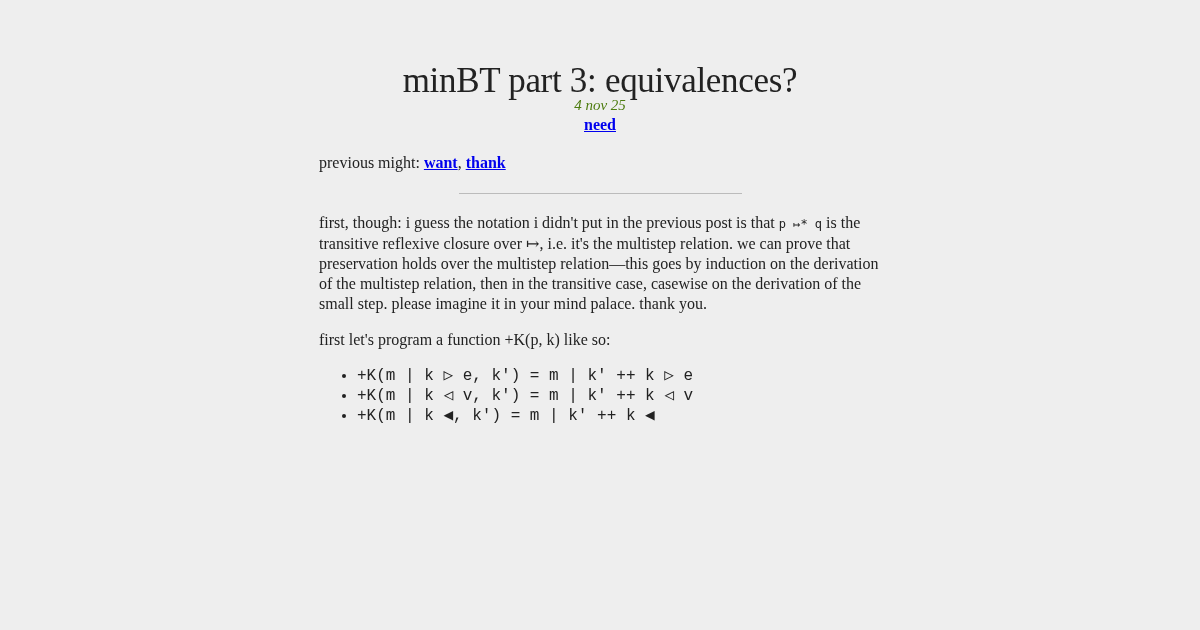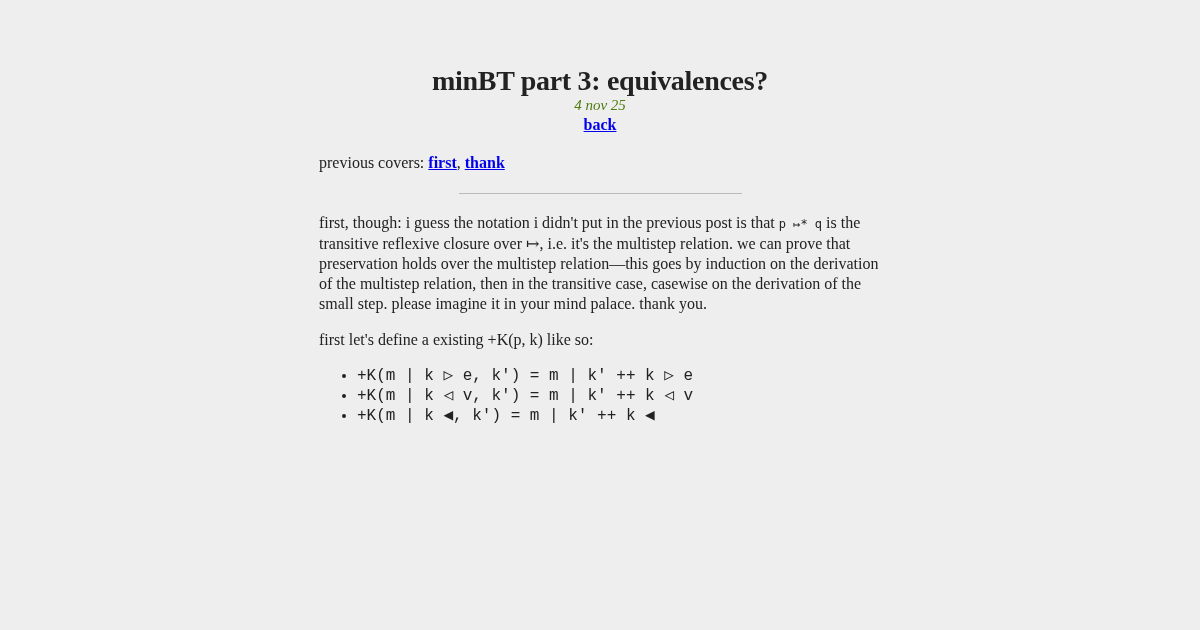--- a/index.html
+++ b/index.html
@@ -20,23 +20,23 @@
       width: 562px;
       margin: 0 auto;
       padding-top: 66px;
       position: relative;
       left: 0px;
     }
     .header {
       text-align: center;
     }
     .title {
-      font-size: 28px;
+      font-size: 35px;
       line-height: 30px;
-      font-weight: bold;
+      font-weight: normal;
       margin: 0;
       letter-spacing: -0.3px;
     }
     .date {
       font-style: italic;
       font-size: 15px;
       line-height: 18px;
       margin-top: 0px;
       color: #4d7c0f;
     }
@@ -84,32 +84,32 @@
       line-height: 20px;
     }
   </style>
 </head>
 <body>
 
 <div class="page">
   <div class="header">
     <h1 class="title">minBT part 3: equivalences?</h1>
     <div class="date">4 nov 25</div>
-    <a href="#" class="back">back</a>
+    <a href="#" class="back">need</a>
   </div>
 
-  <p class="prev"><span>previous covers: </span><a href="#">first</a><span>, </span><a href="#">thank</a></p>
+  <p class="prev"><span>previous might: </span><a href="#">want</a><span>, </span><a href="#">thank</a></p>
 
 
   <hr class="sep">
 
   <p><span>first, though: i guess the notation i didn't put in the previous post is that </span><span class="mono">p ↦* q</span><span> is the transitive reflexive closure over ↦, i.e. it's the multistep relation. we can prove that preservation holds over the multistep relation—this goes by induction on the derivation of the multistep relation, then in the transitive case, casewise on the derivation of the small step. please imagine it in your mind palace. thank you.</span></p>
 
 
-  <p>first let's define a existing +K(p, k) like so:</p>
+  <p>first let's program a function +K(p, k) like so:</p>
 
   <ul class="defs">
     <li>+K(m | k ▷ e, k') = m | k' ++ k ▷ e</li>
     <li>+K(m | k ◁ v, k') = m | k' ++ k ◁ v</li>
     <li>+K(m | k ◀, k') = m | k' ++ k ◀</li>
   </ul>
 
 </div>
 
 </body></html>

